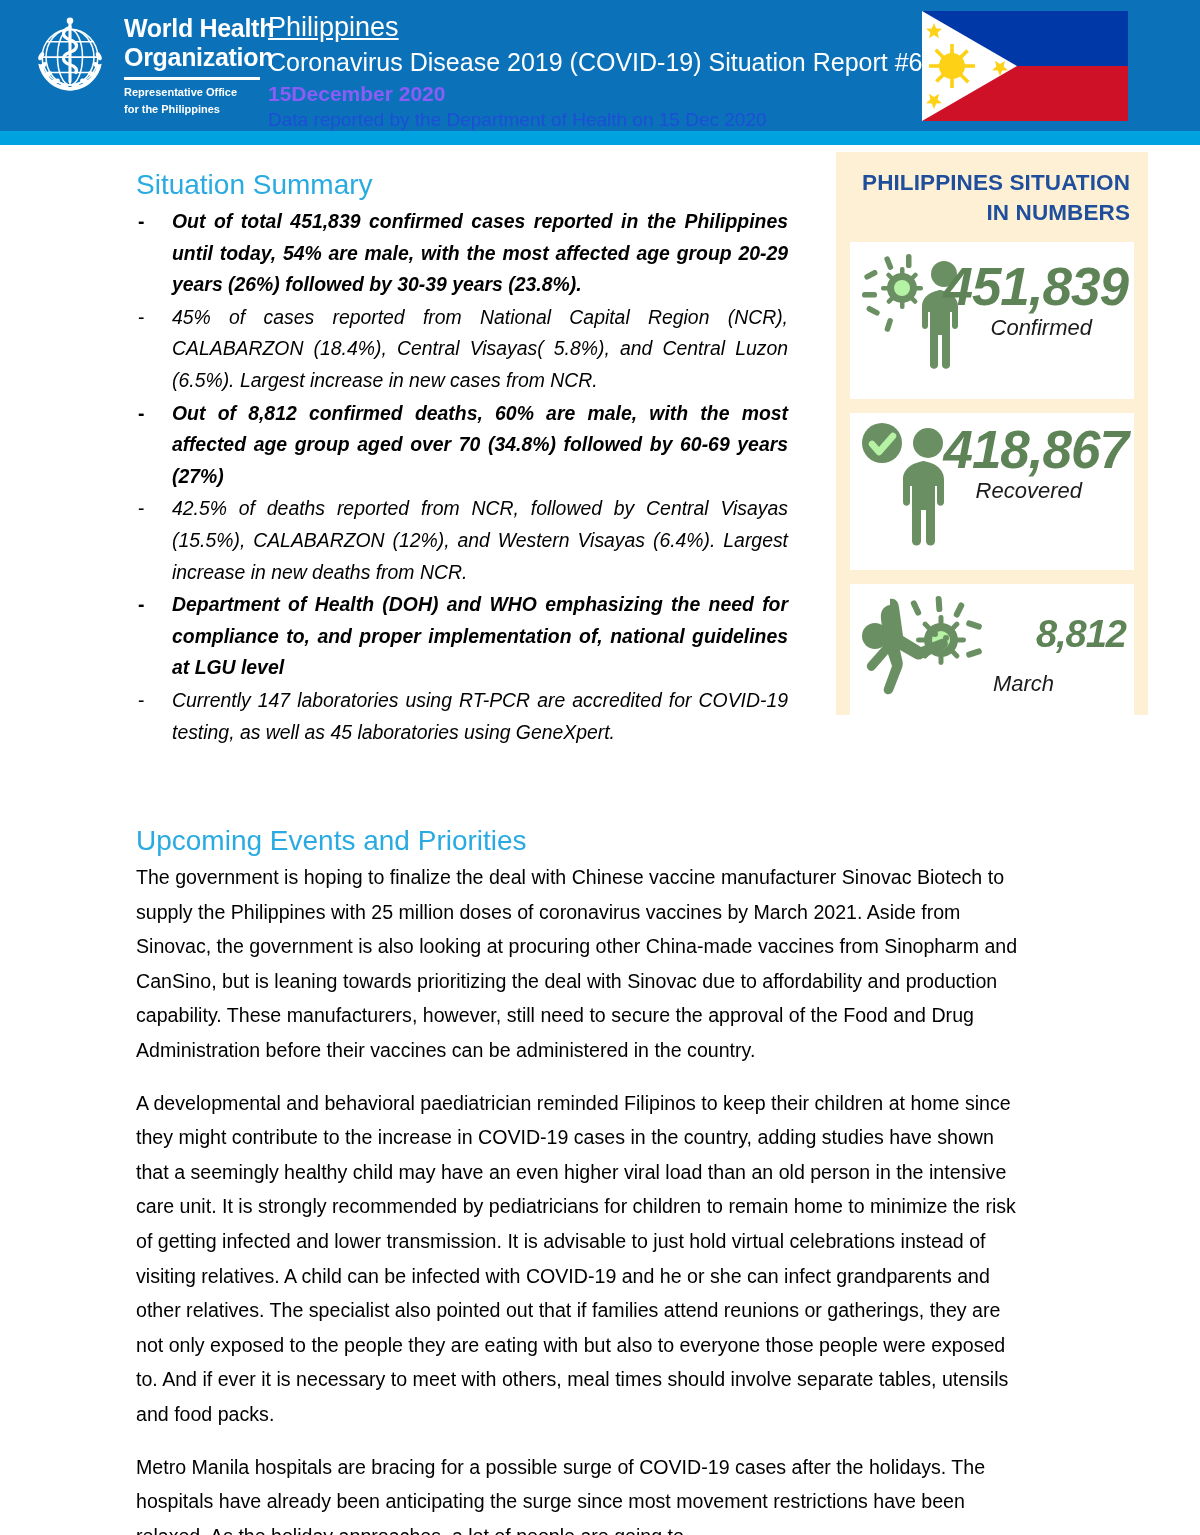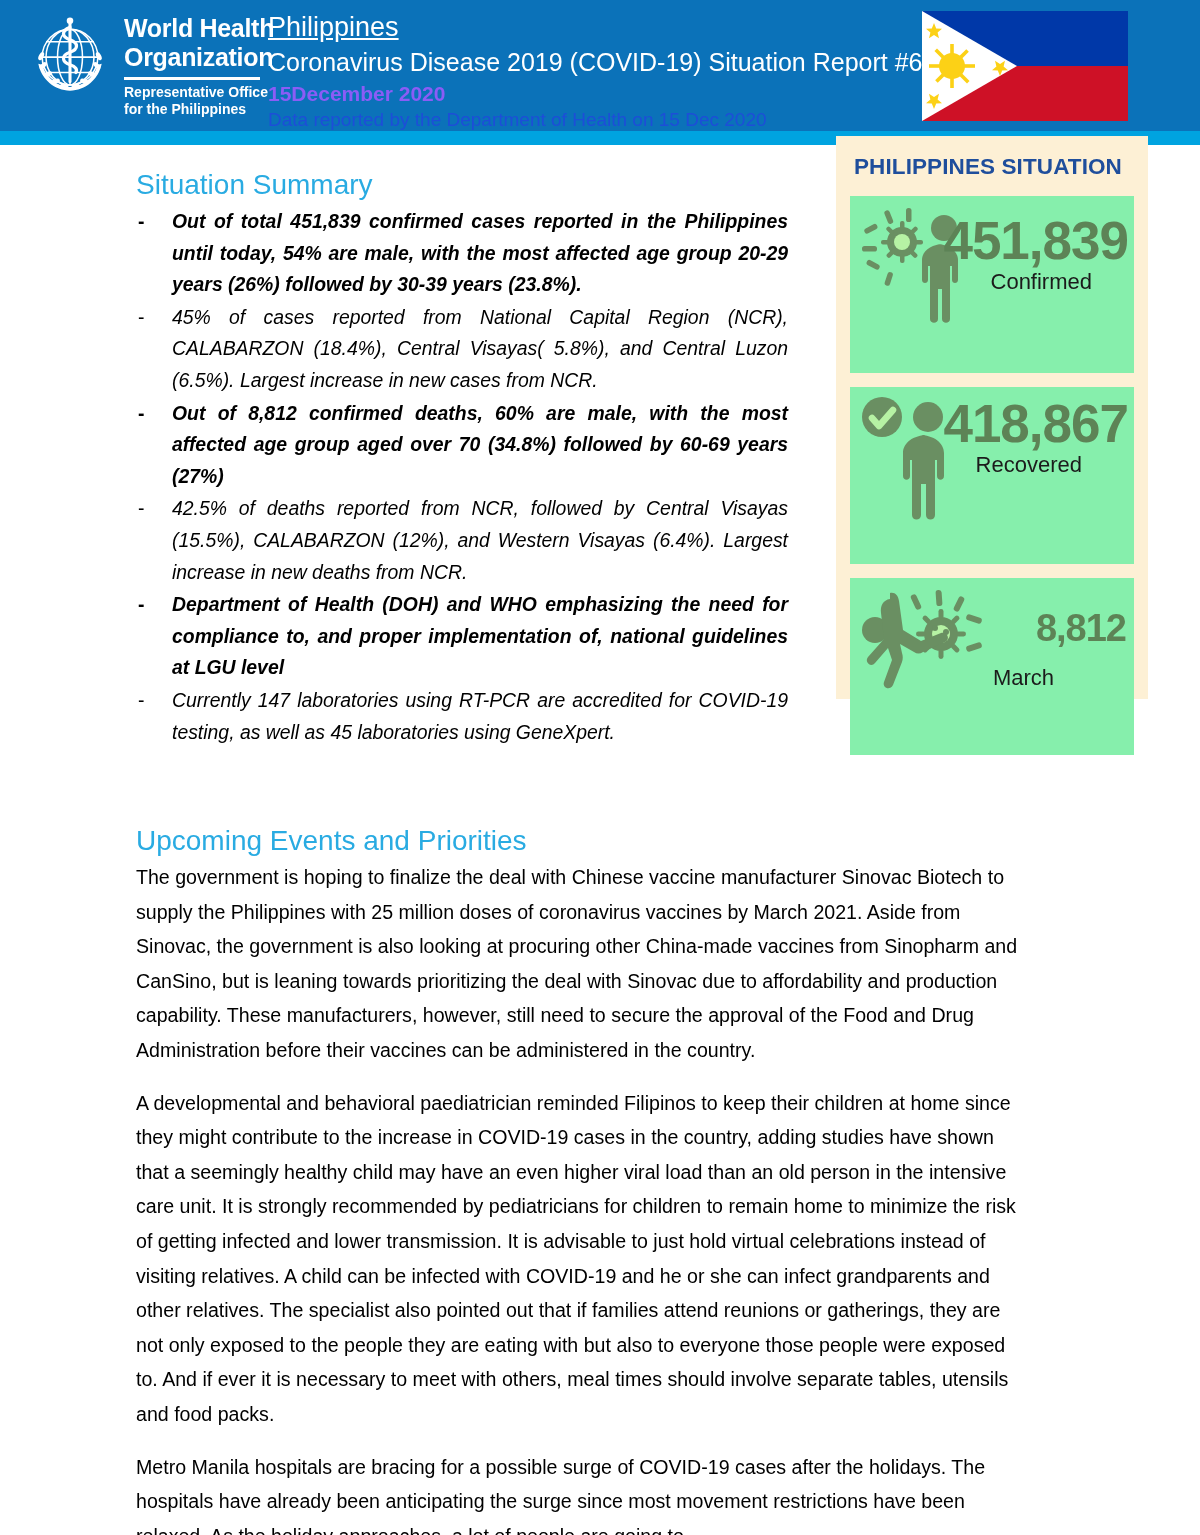--- a/index.html
+++ b/index.html
@@ -27,21 +27,21 @@
   .who-emblem{width:96px;height:96px;flex:0 0 96px;margin-top:4px;}
   .who-wordmark{margin-left:6px;padding-top:6px;}
   .who-line1,.who-line2{
     color:#ffffff;font-weight:bold;font-size:25px;line-height:29px;
     letter-spacing:-0.3px;white-space:nowrap;
   }
   .who-rule{
     width:136px;height:3px;background:#ffffff;margin:5px 0 4px 0;
   }
   .who-sub1,.who-sub2{
-    color:#ffffff;font-weight:bold;font-size:14px;line-height:17px;
+    color:#ffffff;font-weight:bold;font-size:11px;line-height:17px;
     white-space:nowrap;
   }
 
   .header-titles{
     position:absolute;left:268px;top:10px;width:650px;
   }
   .hdr-country{
     color:#ffffff;font-size:27px;line-height:35px;font-weight:normal;text-decoration:underline;
   }
   .hdr-report{
@@ -74,30 +74,31 @@
     font-size:19.4px;line-height:31.6px;color:#000000;
     font-style:italic;text-align:justify;
   }
   .bullet .dash{
     position:absolute;left:2px;top:0;font-style:normal;font-size:19.4px;
   }
   .bullet.bold{font-weight:bold;}
 
   
   .numbers-panel{
-    position:absolute;left:836px;top:136px;width:312px;height:563px;
+    position:absolute;left:836px;top:152px;width:312px;height:563px;
     background:#fdf0d5;
+    text-align:right;
   }
   .np-title{
     color:#1f4e9c;font-weight:bold;font-size:22.5px;line-height:30px;
     padding:16px 18px 0 18px;letter-spacing:0.1px;
   }
   .stat-card{
-    position:relative;margin:0 14px 14px 14px;height:177px;
-    background:#86efac;overflow:hidden;
+    position:relative;margin:0 14px 14px 14px;height:157px;
+    background:#ffffff;overflow:hidden;font-style:italic;
   }
   .stat-card.first{margin-top:14px;}
   .stat-icon{
     position:absolute;left:6px;top:4px;width:132px;height:132px;
   }
   .stat-value{
     position:absolute;right:6px;top:18px;
     font-size:53px;line-height:53px;font-weight:bold;color:#5d8356;
     letter-spacing:-1px;white-space:nowrap;
   }
@@ -206,20 +207,21 @@
       <li class="bullet bold"><span class="dash">-</span><span>Out of 8,812 confirmed deaths, 60% are male, with the most affected age group aged over 70 (34.8%) followed by 60-69 years (27%)</span></li>
       <li class="bullet"><span class="dash">-</span><span>42.5% of deaths reported from NCR, followed by Central Visayas (15.5%), CALABARZON (12%), and Western Visayas (6.4%). Largest increase in new deaths from NCR.</span></li>
       <li class="bullet bold"><span class="dash">-</span><span>Department of Health (DOH) and WHO emphasizing the need for compliance to, and proper implementation of, national guidelines at LGU level</span></li>
       <li class="bullet"><span class="dash">-</span><span>Currently 147 laboratories using RT-PCR are accredited for COVID-19 testing, as well as 45 laboratories using GeneXpert.</span></li>
     </ul>
 </div>
 
 <div class="numbers-panel">
   <div class="np-title">
     <div>PHILIPPINES SITUATION</div>
+    <div>IN NUMBERS</div>
   </div>
 
   <div class="stat-card first">
     <svg class="stat-icon" viewBox="0 0 132 132">
       <g fill="#6a8f62">
         <circle cx="46" cy="42" r="15"></circle>
         <circle cx="46" cy="42" r="8" fill="#b6f2a4"></circle>
         <g>
           <rect x="44" y="21" width="4.5" height="9" rx="2"></rect>
           <rect x="44" y="54" width="4.5" height="9" rx="2"></rect>

